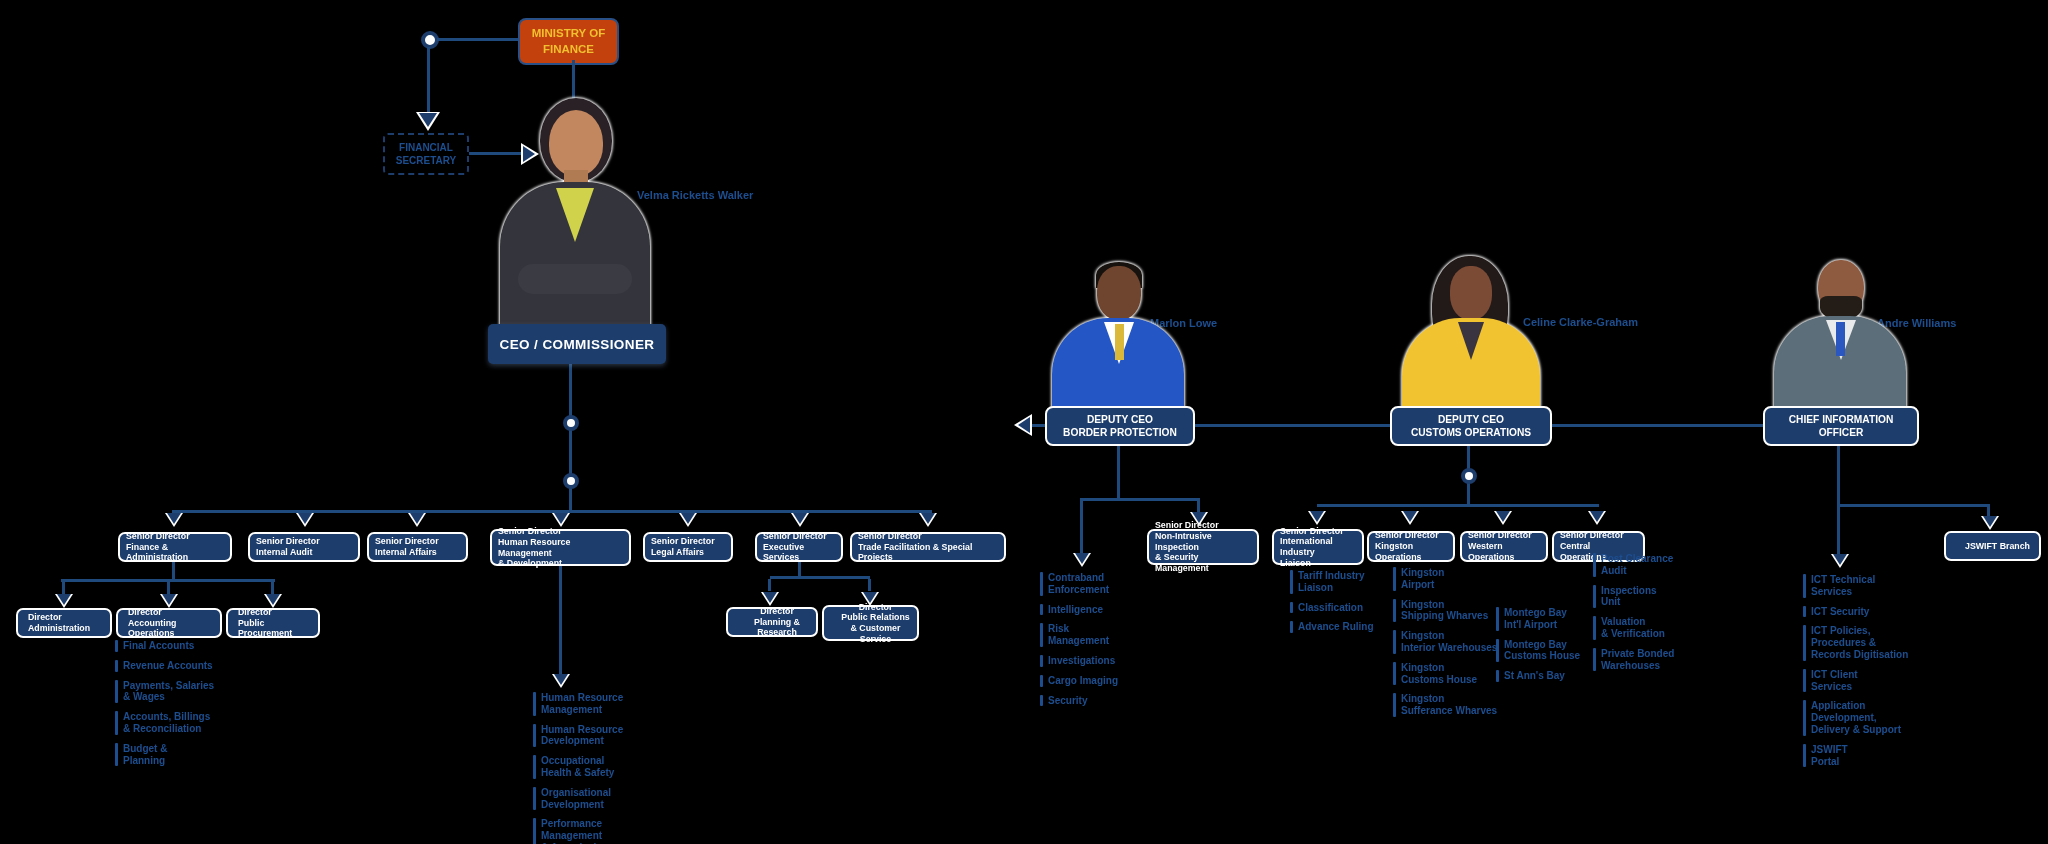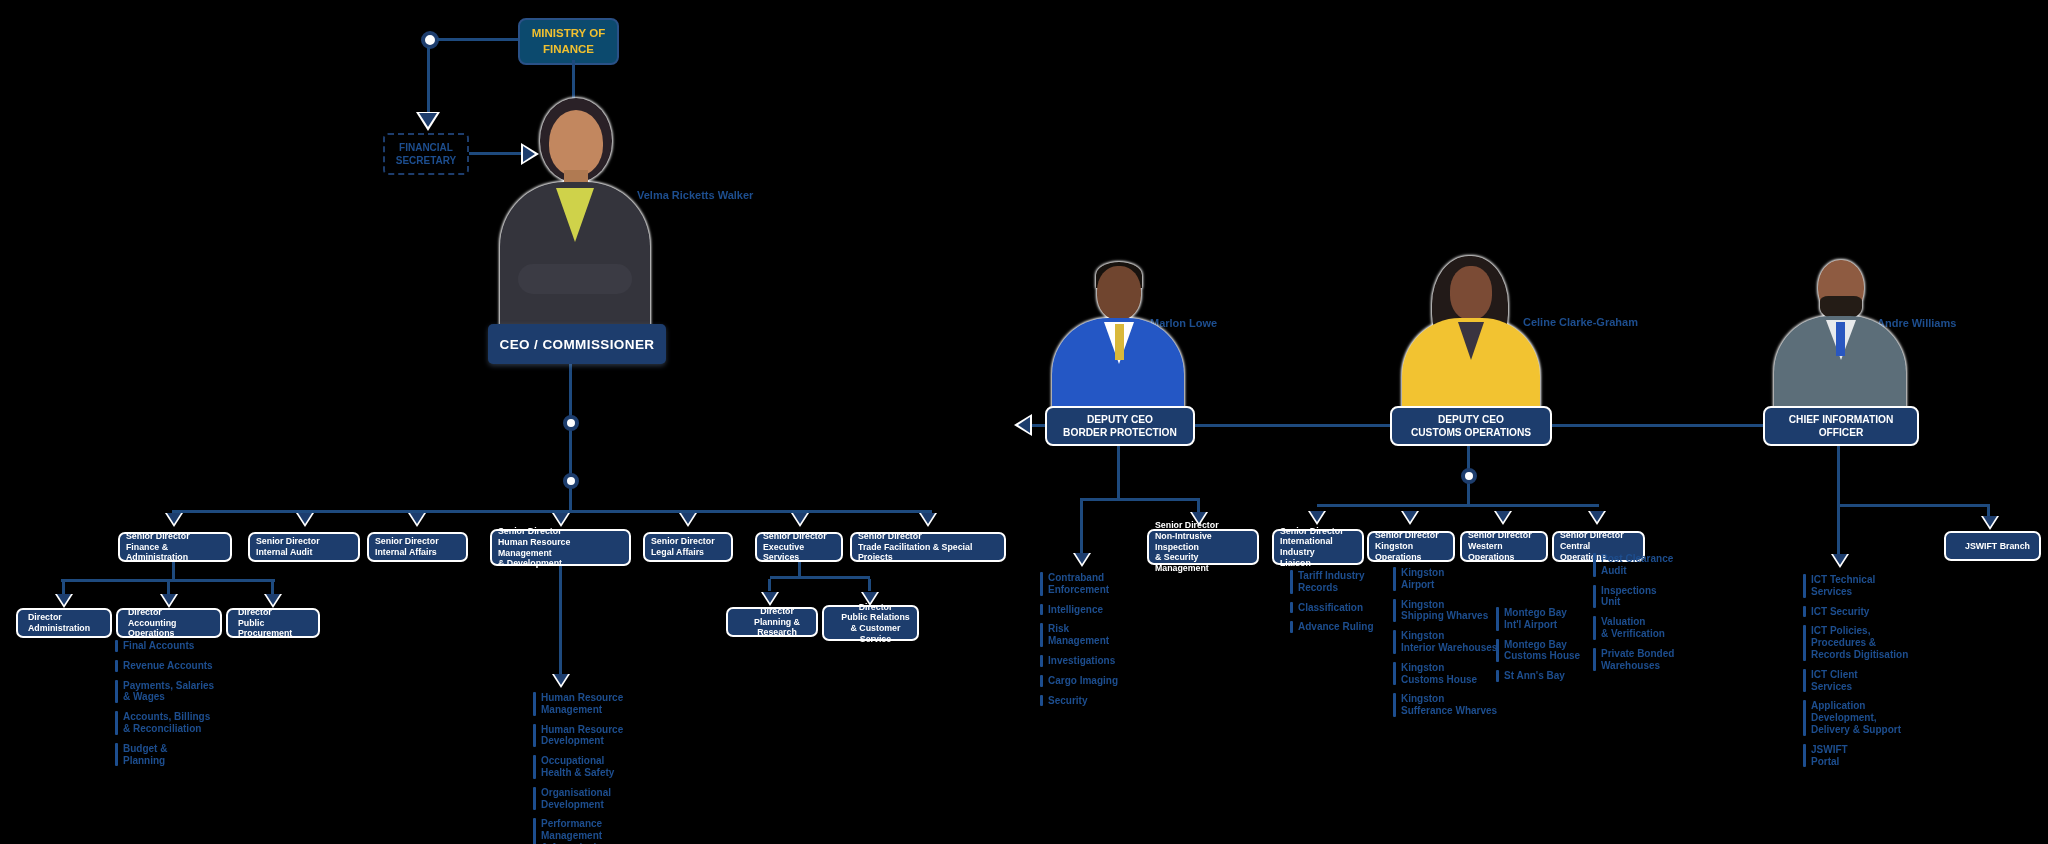--- a/index.html
+++ b/index.html
@@ -37,21 +37,21 @@
         justify-content:center;}
   .sbox.center{align-items:center;text-align:center;padding-left:16px;}
   .dbox{padding-left:10px;}
   .depbox{position:absolute;background:#1d3d6d;border:2px solid #fff;border-radius:8px;
         color:#fff;font-weight:bold;font-size:10.2px;line-height:1.3;text-align:center;
         white-space:pre-line;box-sizing:border-box;display:flex;align-items:center;
         justify-content:center;z-index:3;}
   .ceobox{position:absolute;background:#1d3d6d;color:#fff;font-weight:bold;font-size:13.5px;
         letter-spacing:.4px;display:flex;align-items:center;justify-content:center;
         border-radius:5px;box-shadow:0 2px 5px rgba(120,150,190,.35);z-index:3;}
-  .minbox{position:absolute;background:#0c4a6e;color:#f0c030;font-weight:bold;font-size:11.5px;
+  .minbox{position:absolute;background:#c2410c;color:#f0c030;font-weight:bold;font-size:11.5px;
         text-align:center;display:flex;align-items:center;justify-content:center;
         border-radius:8px;border:2px solid #2a5187;white-space:pre-line;line-height:1.35;}
   .fsbox{position:absolute;border:2px dashed #1d3d6d;color:#1d4e8f;font-weight:bold;
         font-size:10px;text-align:center;display:flex;align-items:center;justify-content:center;
         border-radius:5px;white-space:pre-line;line-height:1.3;box-sizing:border-box;}
   .pname{position:absolute;color:#1d4e8f;font-weight:bold;font-size:11px;white-space:nowrap;}
   
   .ulist{position:absolute;}
   .bullet{display:flex;gap:5px;margin-bottom:8px;}
   .bullet .bar{width:3px;background:#1d4e8f;flex:none;border-radius:1px;}
@@ -282,21 +282,21 @@
 Kingston Operations</div>
   <div class="sbox" style="left:1460px;top:531px;width:88px;height:31px;">Senior Director
 Western Operations</div>
   <div class="sbox" style="left:1552px;top:531px;width:93px;height:31px;">Senior Director
 Central Operations</div>
 
   <div class="ulist" style="left:1290px;top:570px;width:96px;">
       <div class="bullet">
         <span class="bar"></span>
         <span class="txt">Tariff Industry
-Records</span>
+Liaison</span>
       </div>
       <div class="bullet">
         <span class="bar"></span>
         <span class="txt">Classification</span>
       </div>
       <div class="bullet">
         <span class="bar"></span>
         <span class="txt">Advance Ruling</span>
       </div>
     </div>

